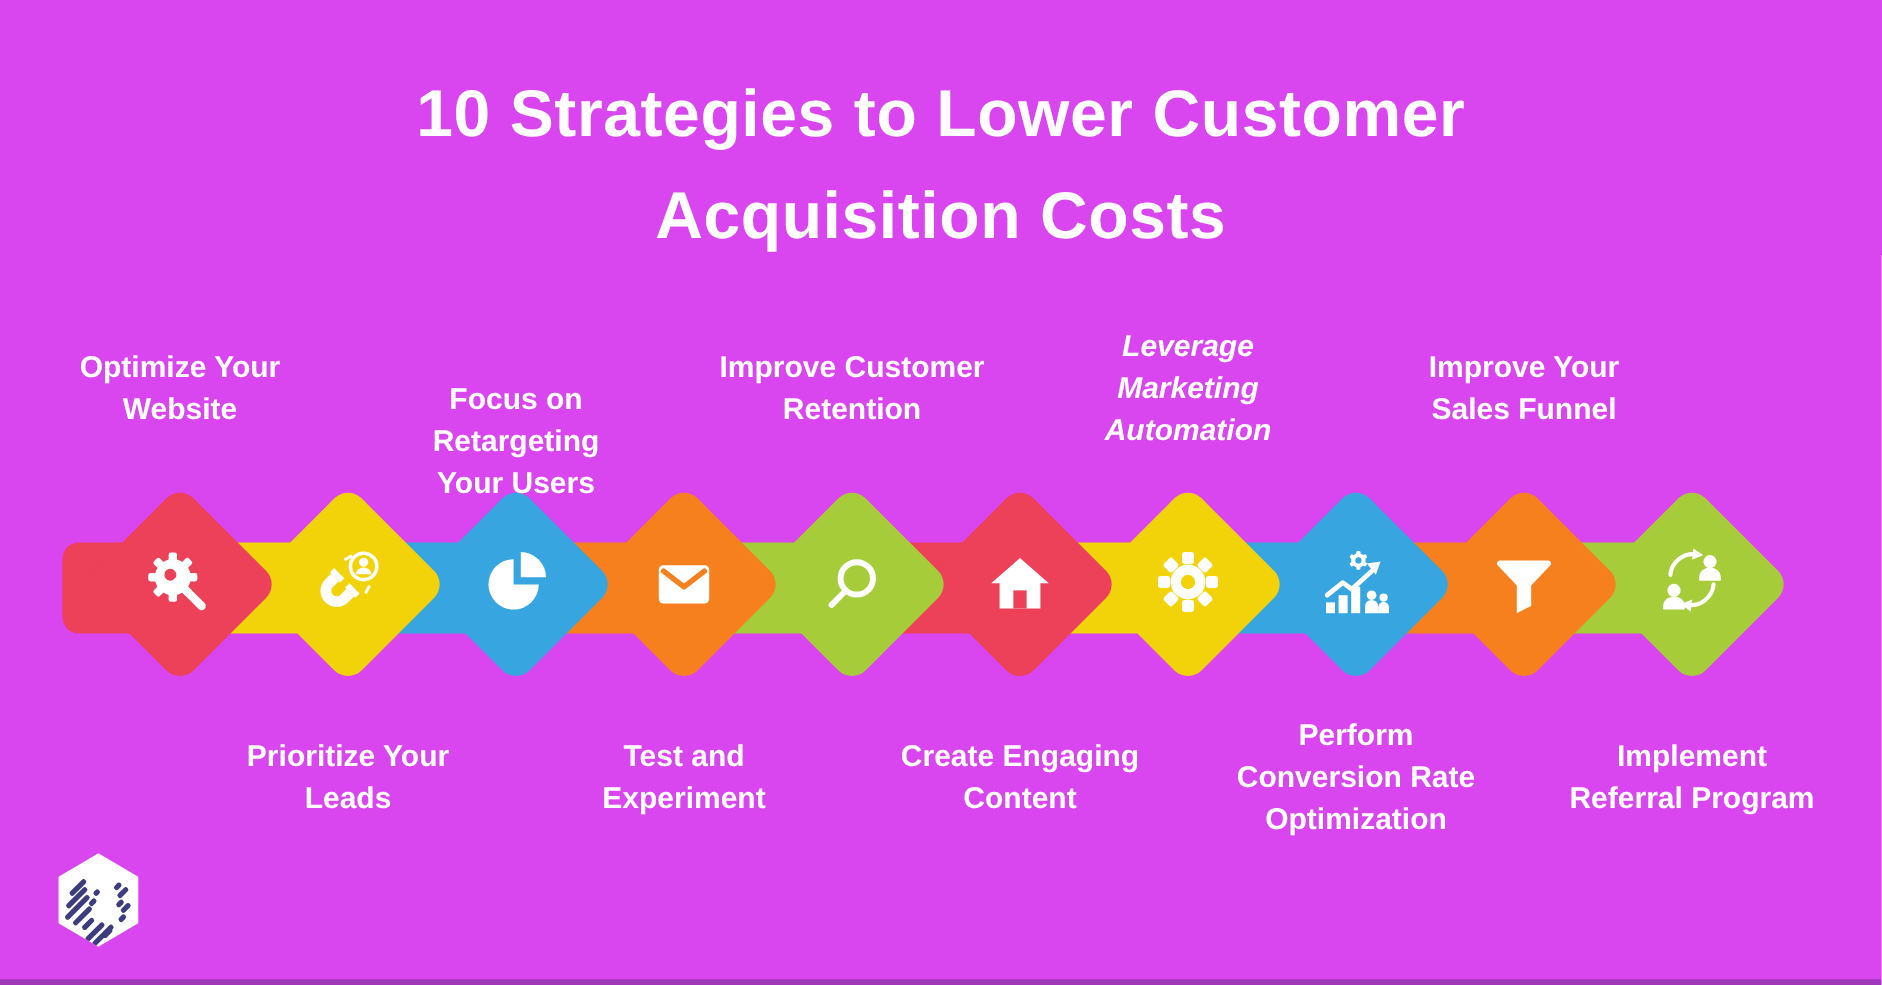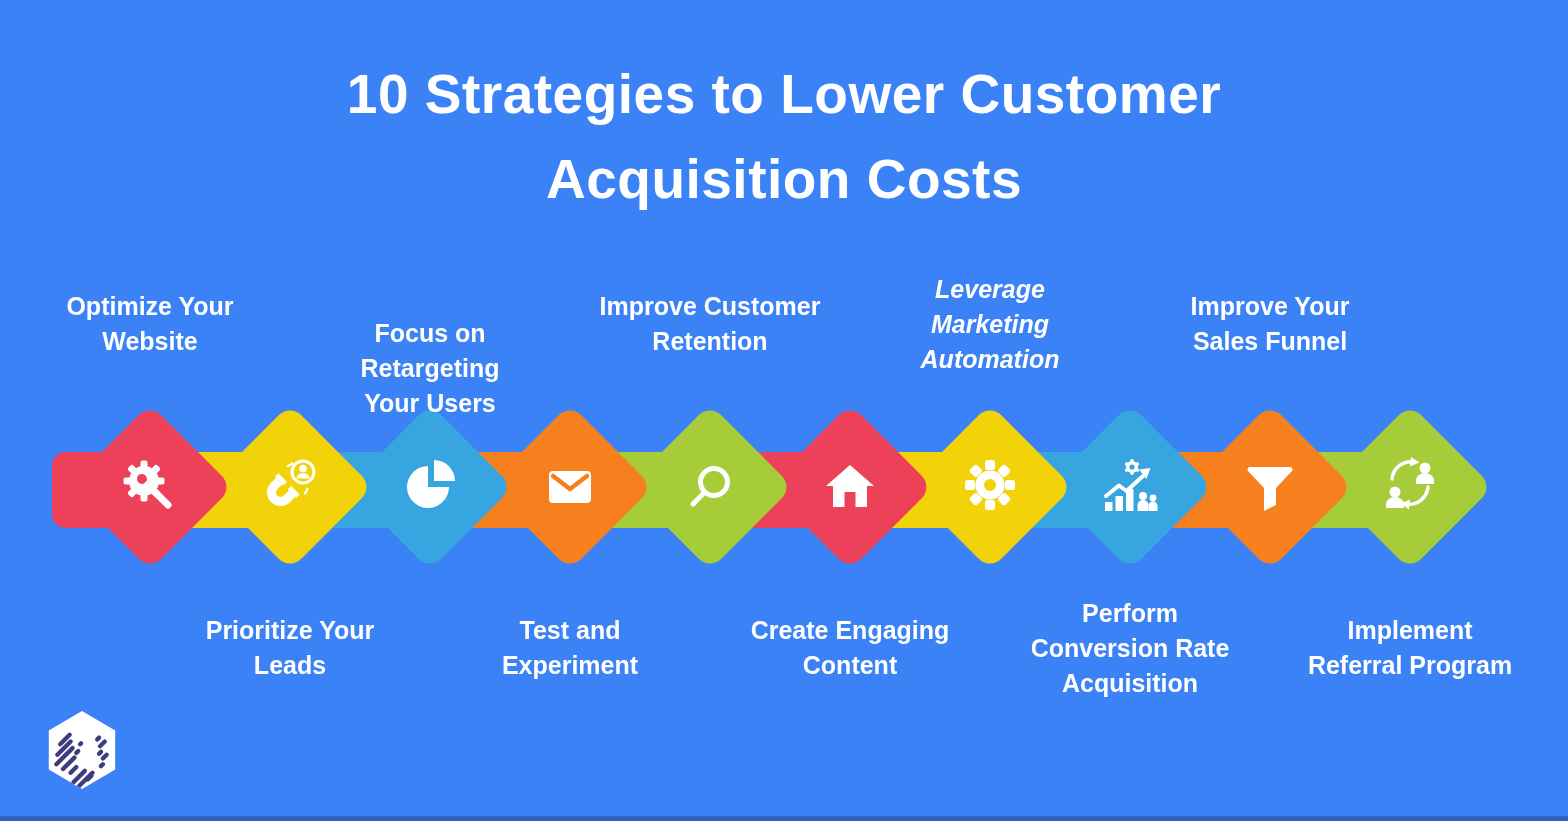--- a/index.html
+++ b/index.html
@@ -1,19 +1,19 @@
 <!DOCTYPE html>
 <html><head>
 <meta charset="utf-8">
 <style>
   html,body{margin:0;padding:0;}
   body{font-family:"Liberation Sans","DejaVu Sans",sans-serif;}
   #canvas{
     position:relative;width:1568px;height:821px;overflow:hidden;
-    background:#3b82f6;
+    background:#d946ef;
   }
   #title{
     position:absolute;left:0;top:52px;width:1568px;
     text-align:center;color:#FFFFFF;font-weight:700;
     font-size:55px;line-height:85px;white-space:pre-line;
     letter-spacing:.5px;
   }
   .step-label{
     position:absolute;width:320px;height:100px;
     display:flex;align-items:center;justify-content:center;
@@ -179,21 +179,21 @@
 Experiment</div>
       <div class="step-label" style="left: 550px; top: 274px; text-align: center;">Improve Customer
 Retention</div>
       <div class="step-label" style="left: 690px; top: 598px;">Create Engaging
 Content</div>
       <div class="step-label" style="left: 830px; top: 274px; font-style: italic;">Leverage
 Marketing
 Automation</div>
       <div class="step-label" style="left: 970px; top: 598px;">Perform
 Conversion Rate
-Acquisition</div>
+Optimization</div>
       <div class="step-label" style="left: 1110px; top: 274px;">Improve Your
 Sales Funnel</div>
       <div class="step-label" style="left: 1250px; top: 598px;">Implement
 Referral Program</div>
     </div>
 
   <svg id="logo" width="74" height="84" viewBox="0 0 78 88">
     <defs>
       <clipPath id="hexclip">
           <polygon points="39,3 74,23.5 74,64.5 39,85 4,64.5 4,23.5"></polygon>

